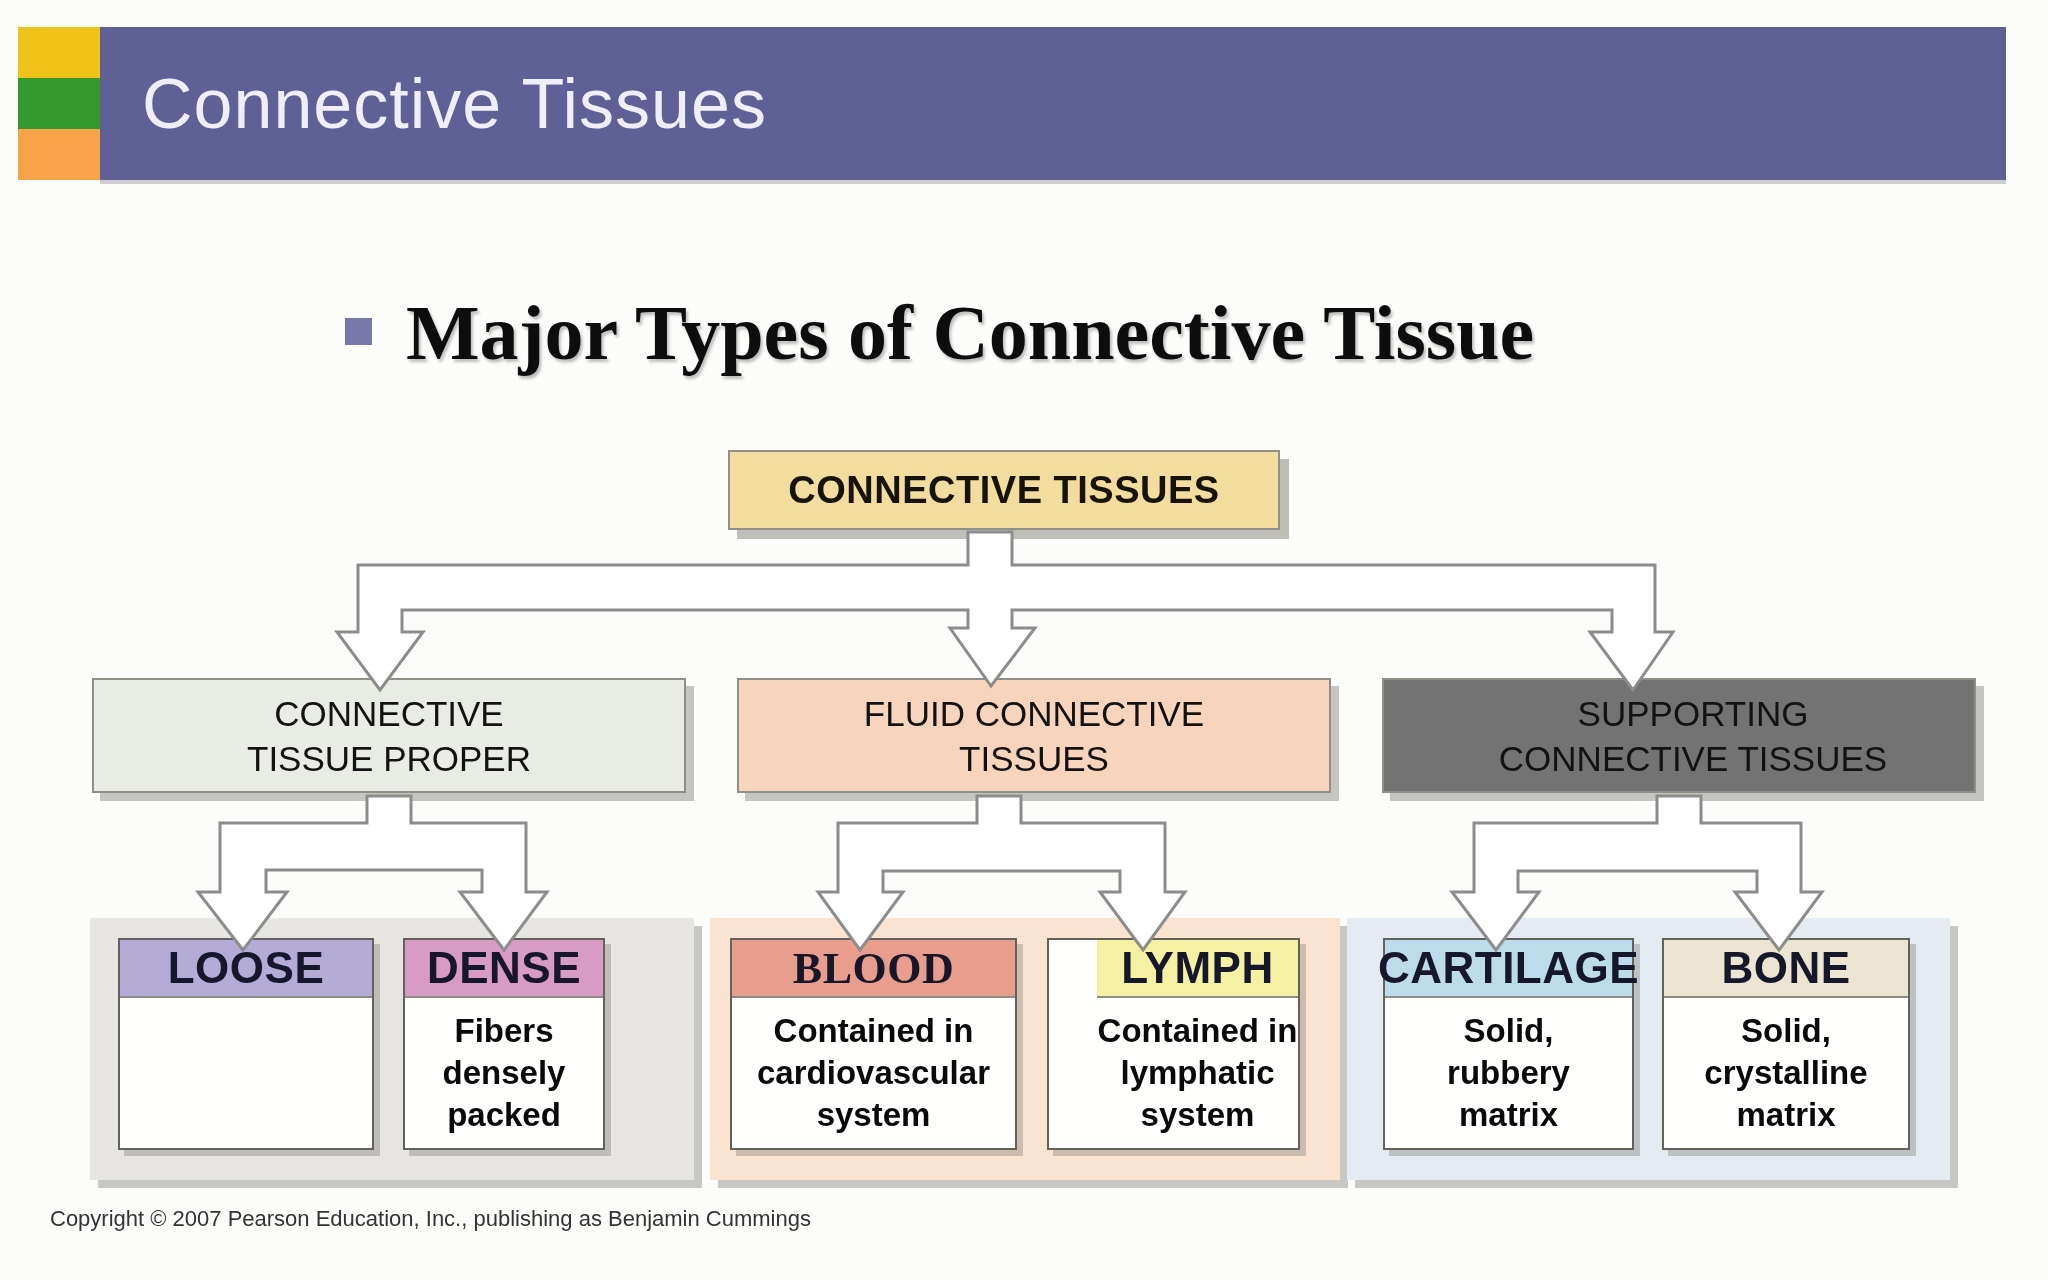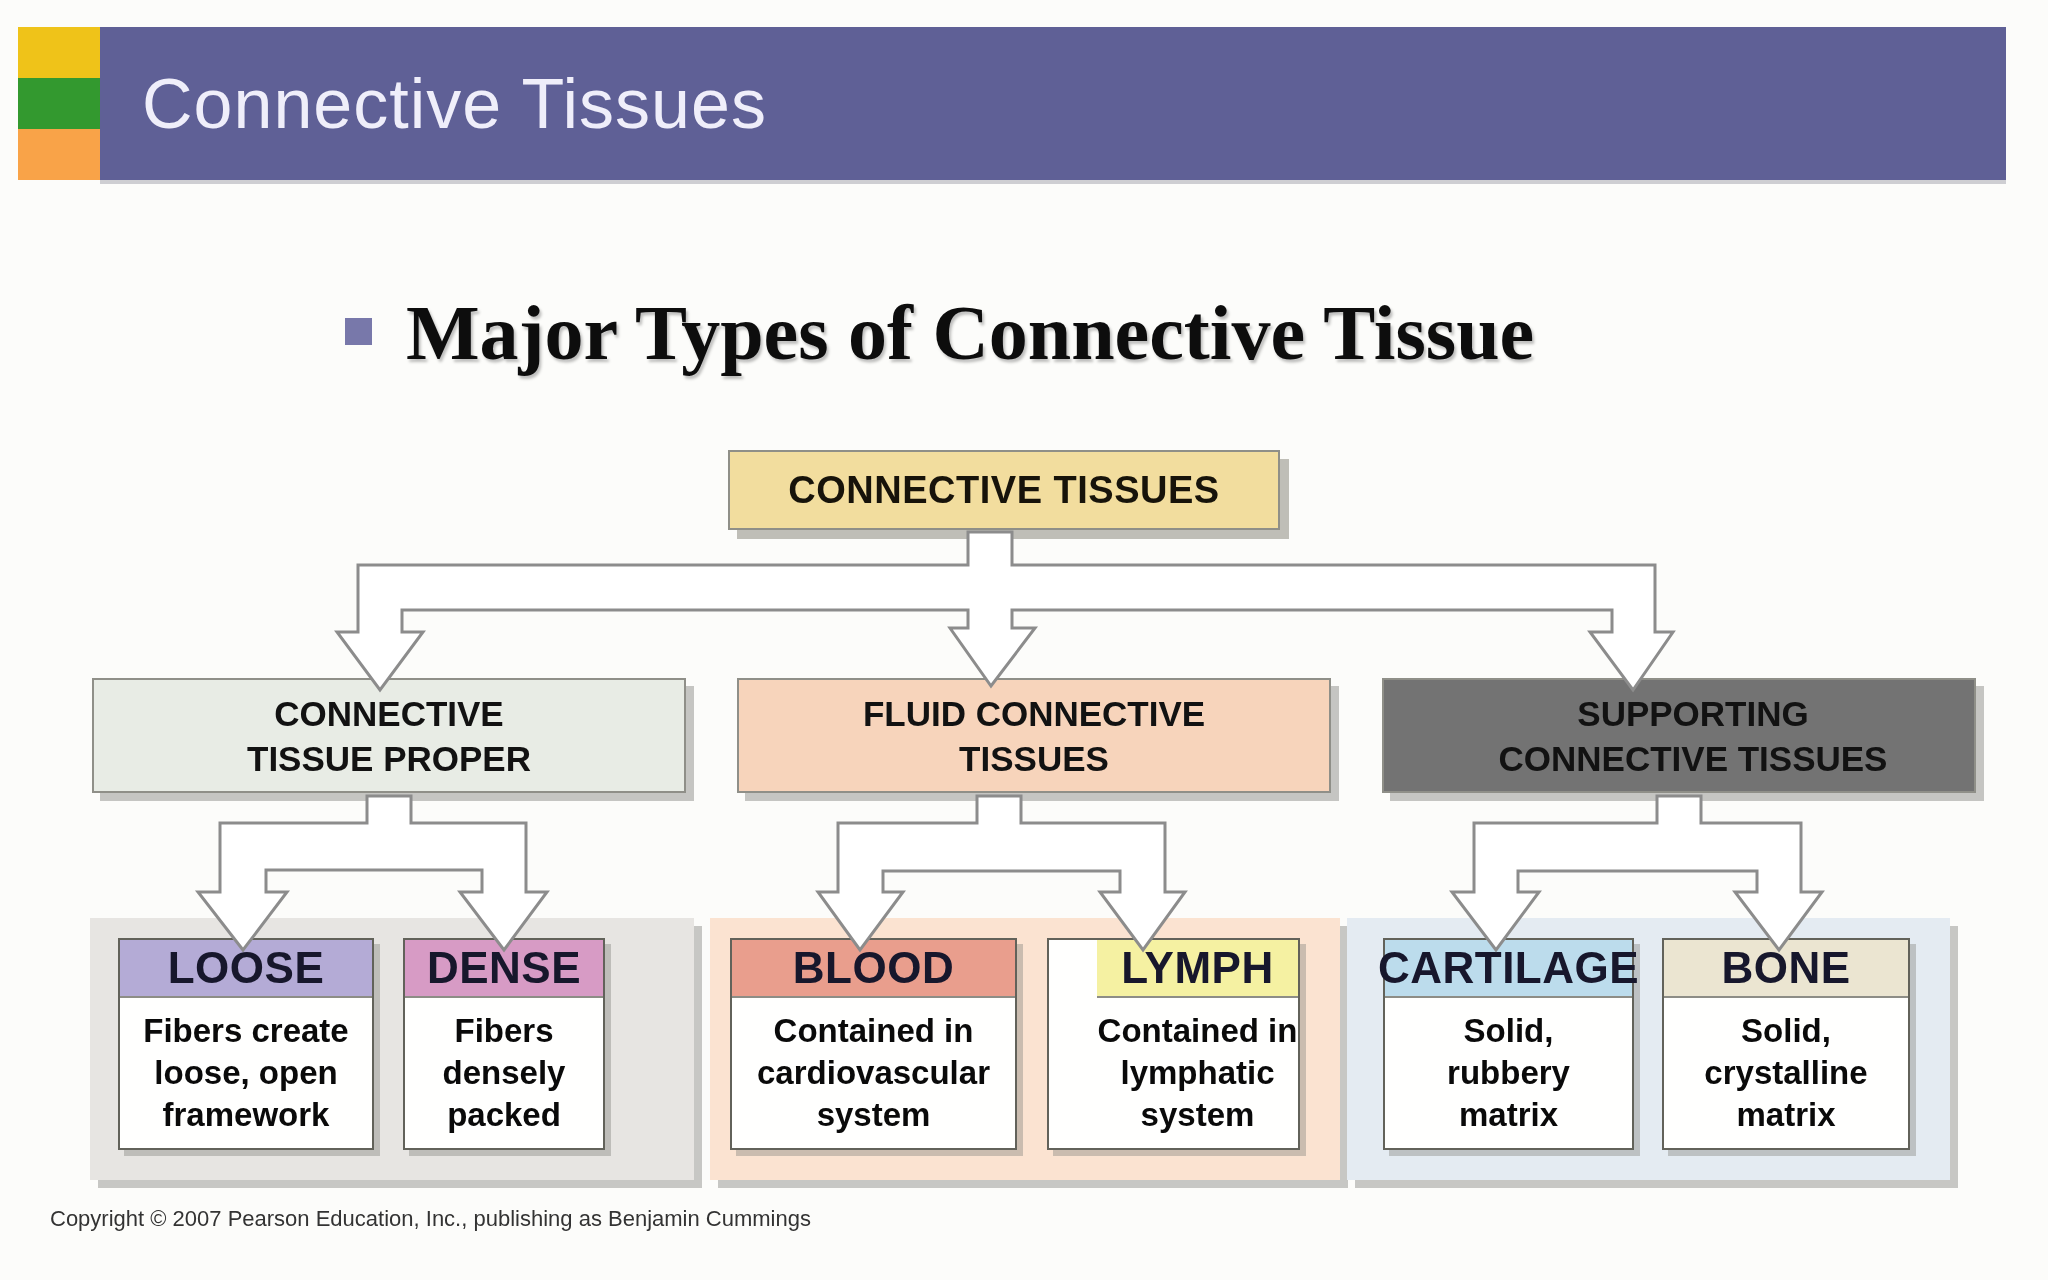--- a/index.html
+++ b/index.html
@@ -39,21 +39,21 @@
     text-align:center;z-index:2;
   }
   .root-box{
     left:728px;top:450px;width:552px;height:80px;
     box-shadow:9px 9px 0 rgba(130,128,116,0.50);
     font-weight:bold;font-size:38px;color:#17130a;letter-spacing:0.5px;
   }
   .l2{
     top:678px;height:115px;width:594px;
     box-shadow:8px 8px 0 rgba(130,130,126,0.45);
-    font-weight:bold;font-size:35px;line-height:45px;color:#121212;
+    font-weight:normal;font-size:35px;line-height:45px;color:#121212;
   }
   .l2-proper{left:92px;}
   .l2-fluid{left:737px;}
   .l2-supporting{left:1382px;}
 
   .panel{
     top:918px;height:262px;z-index:1;
     box-shadow:8px 8px 0 rgba(135,135,130,0.45);
   }
   .panel-proper{left:90px;width:604px;}
@@ -119,32 +119,29 @@
 <div class="abs node l2 l2-supporting" style="background: #737373; padding-left: 28px;">
     <div>SUPPORTING<br>CONNECTIVE TISSUES</div>
   </div>
 
 <div class="abs panel panel-proper" style="background: rgb(231, 229, 226);"></div>
 <div class="abs panel panel-fluid" style="background: rgb(251, 227, 209);"></div>
 <div class="abs panel panel-supporting" style="background: rgb(228, 235, 242);"></div>
 
 <div class="l3 b-loose">
   <div class="l3-header" style="background: rgb(180, 171, 214);">LOOSE</div>
-  <div class="l3-body">
-      <div>Fibers create<br>loose, open<br>framework</div>
-    </div>
 </div>
 <div class="l3 b-dense">
   <div class="l3-header" style="background: rgb(215, 155, 197);">DENSE</div>
   <div class="l3-body">
       <div>Fibers<br>densely<br>packed</div>
     </div>
 </div>
 <div class="l3 b-blood">
-  <div class="l3-header" style="background: rgb(233, 158, 141);">BLOOD</div>
+  <div class="l3-header" style="background: rgb(233, 158, 141); font-family: Liberation Serif, serif;">BLOOD</div>
   <div class="l3-body">
       <div>Contained in<br>cardiovascular<br>system</div>
     </div>
 </div>
 <div class="l3 b-lymph">
   <div class="l3-header" style="background: rgb(245, 241, 162);">LYMPH</div>
   <div class="l3-body">
       <div>Contained in<br>lymphatic<br>system</div>
     </div>
 </div>

